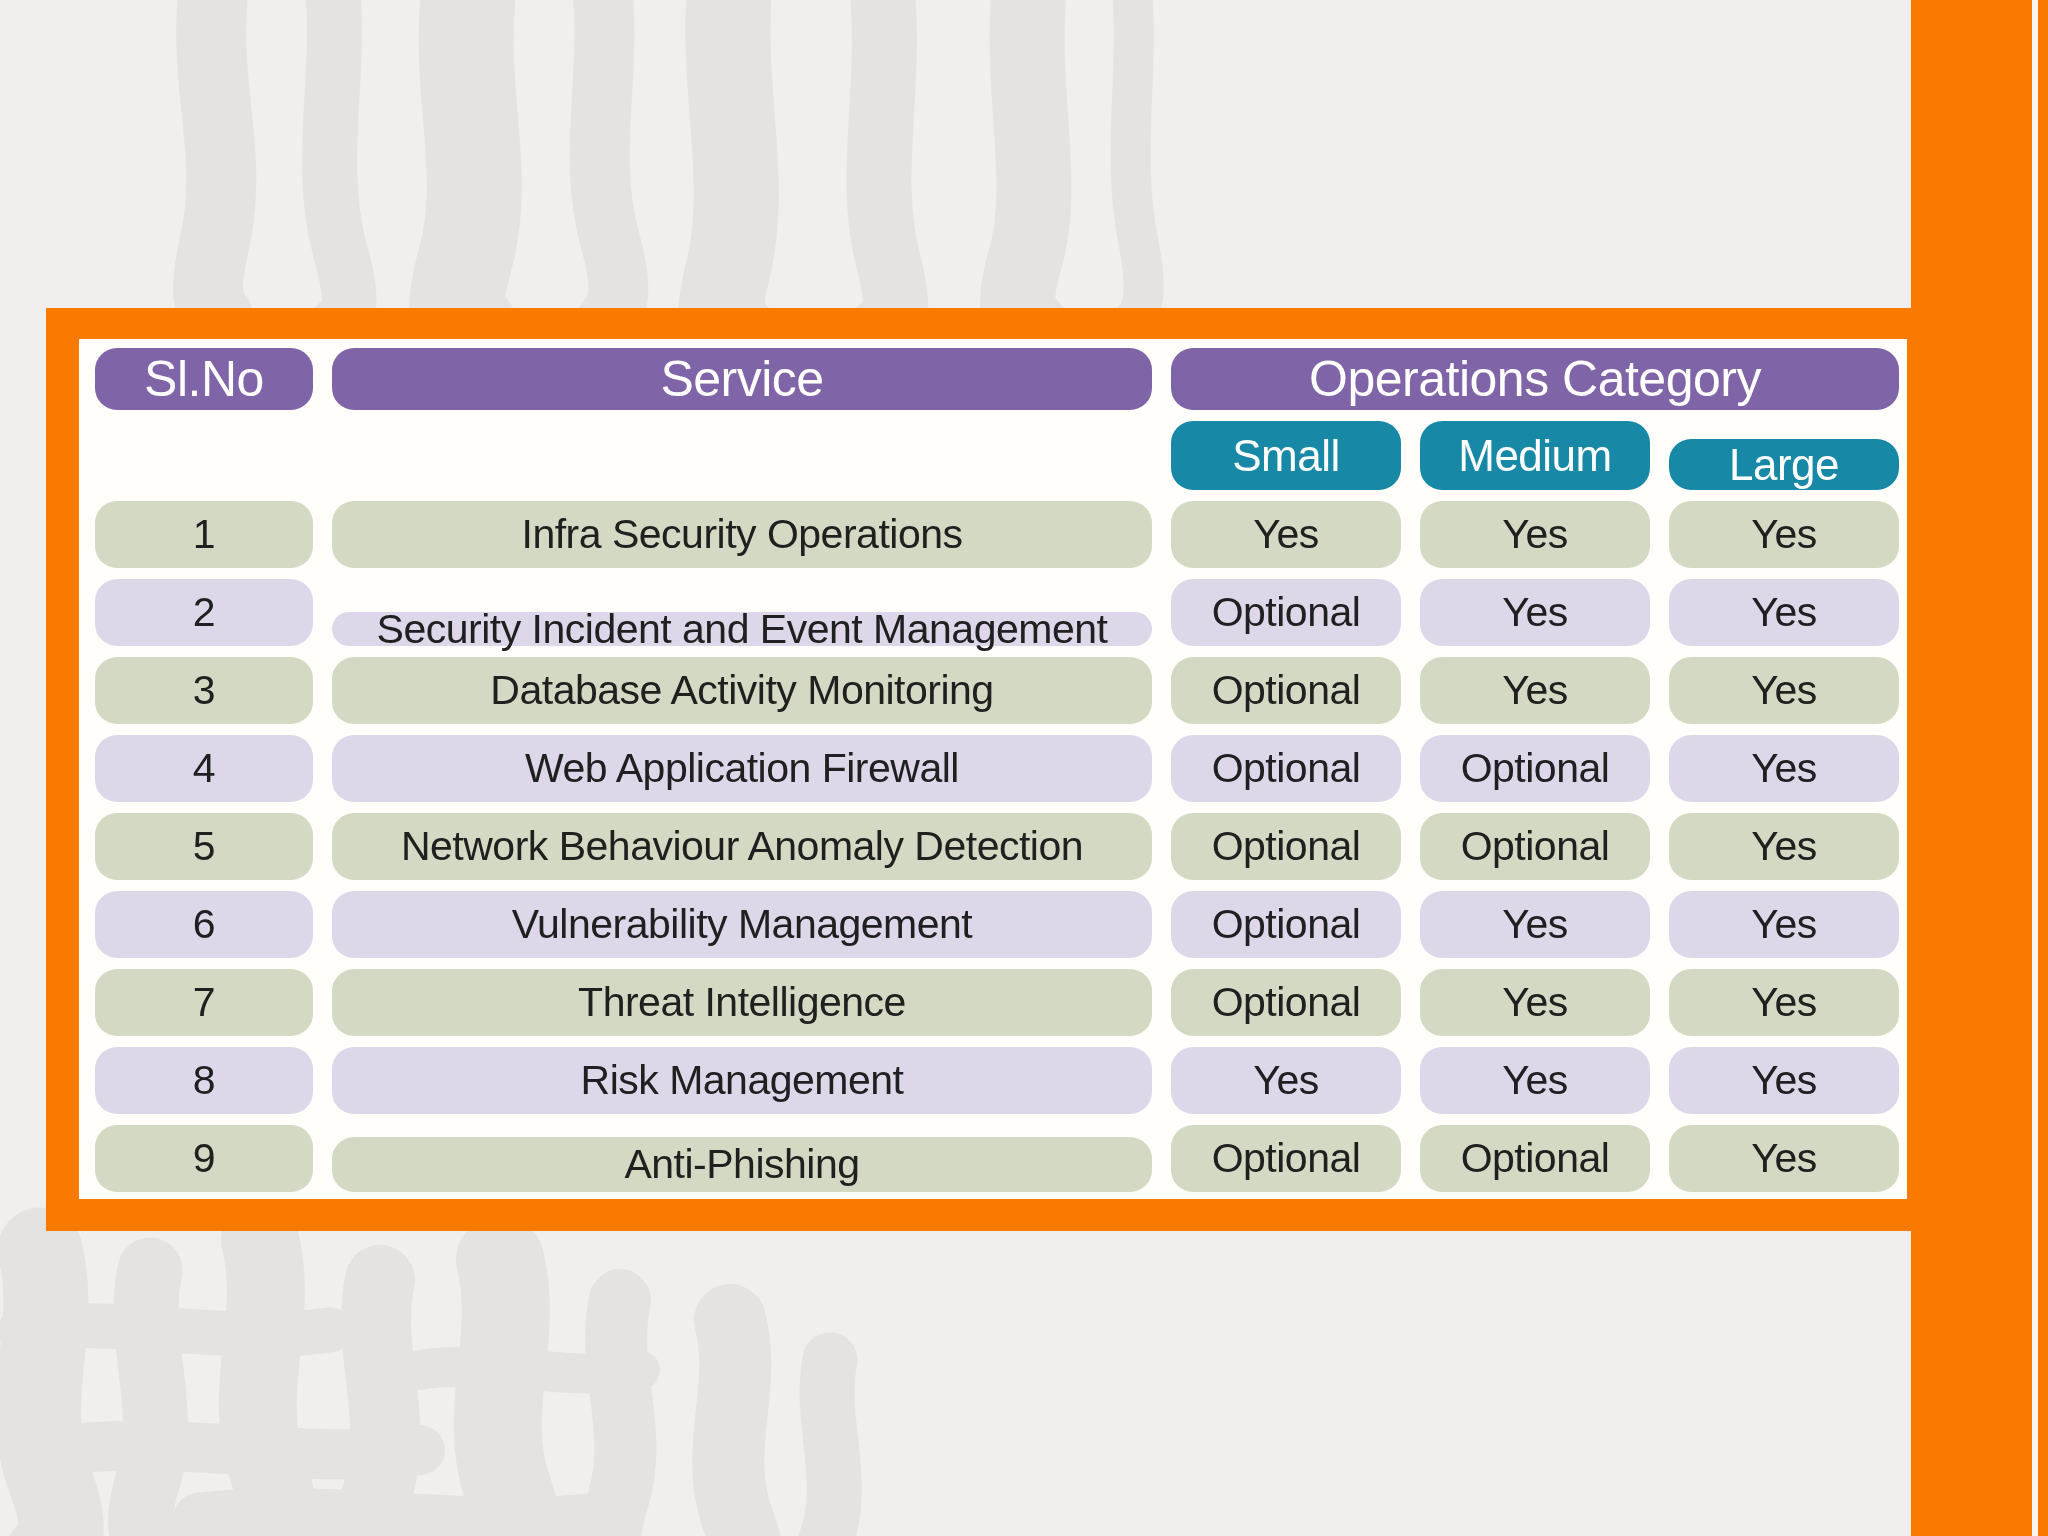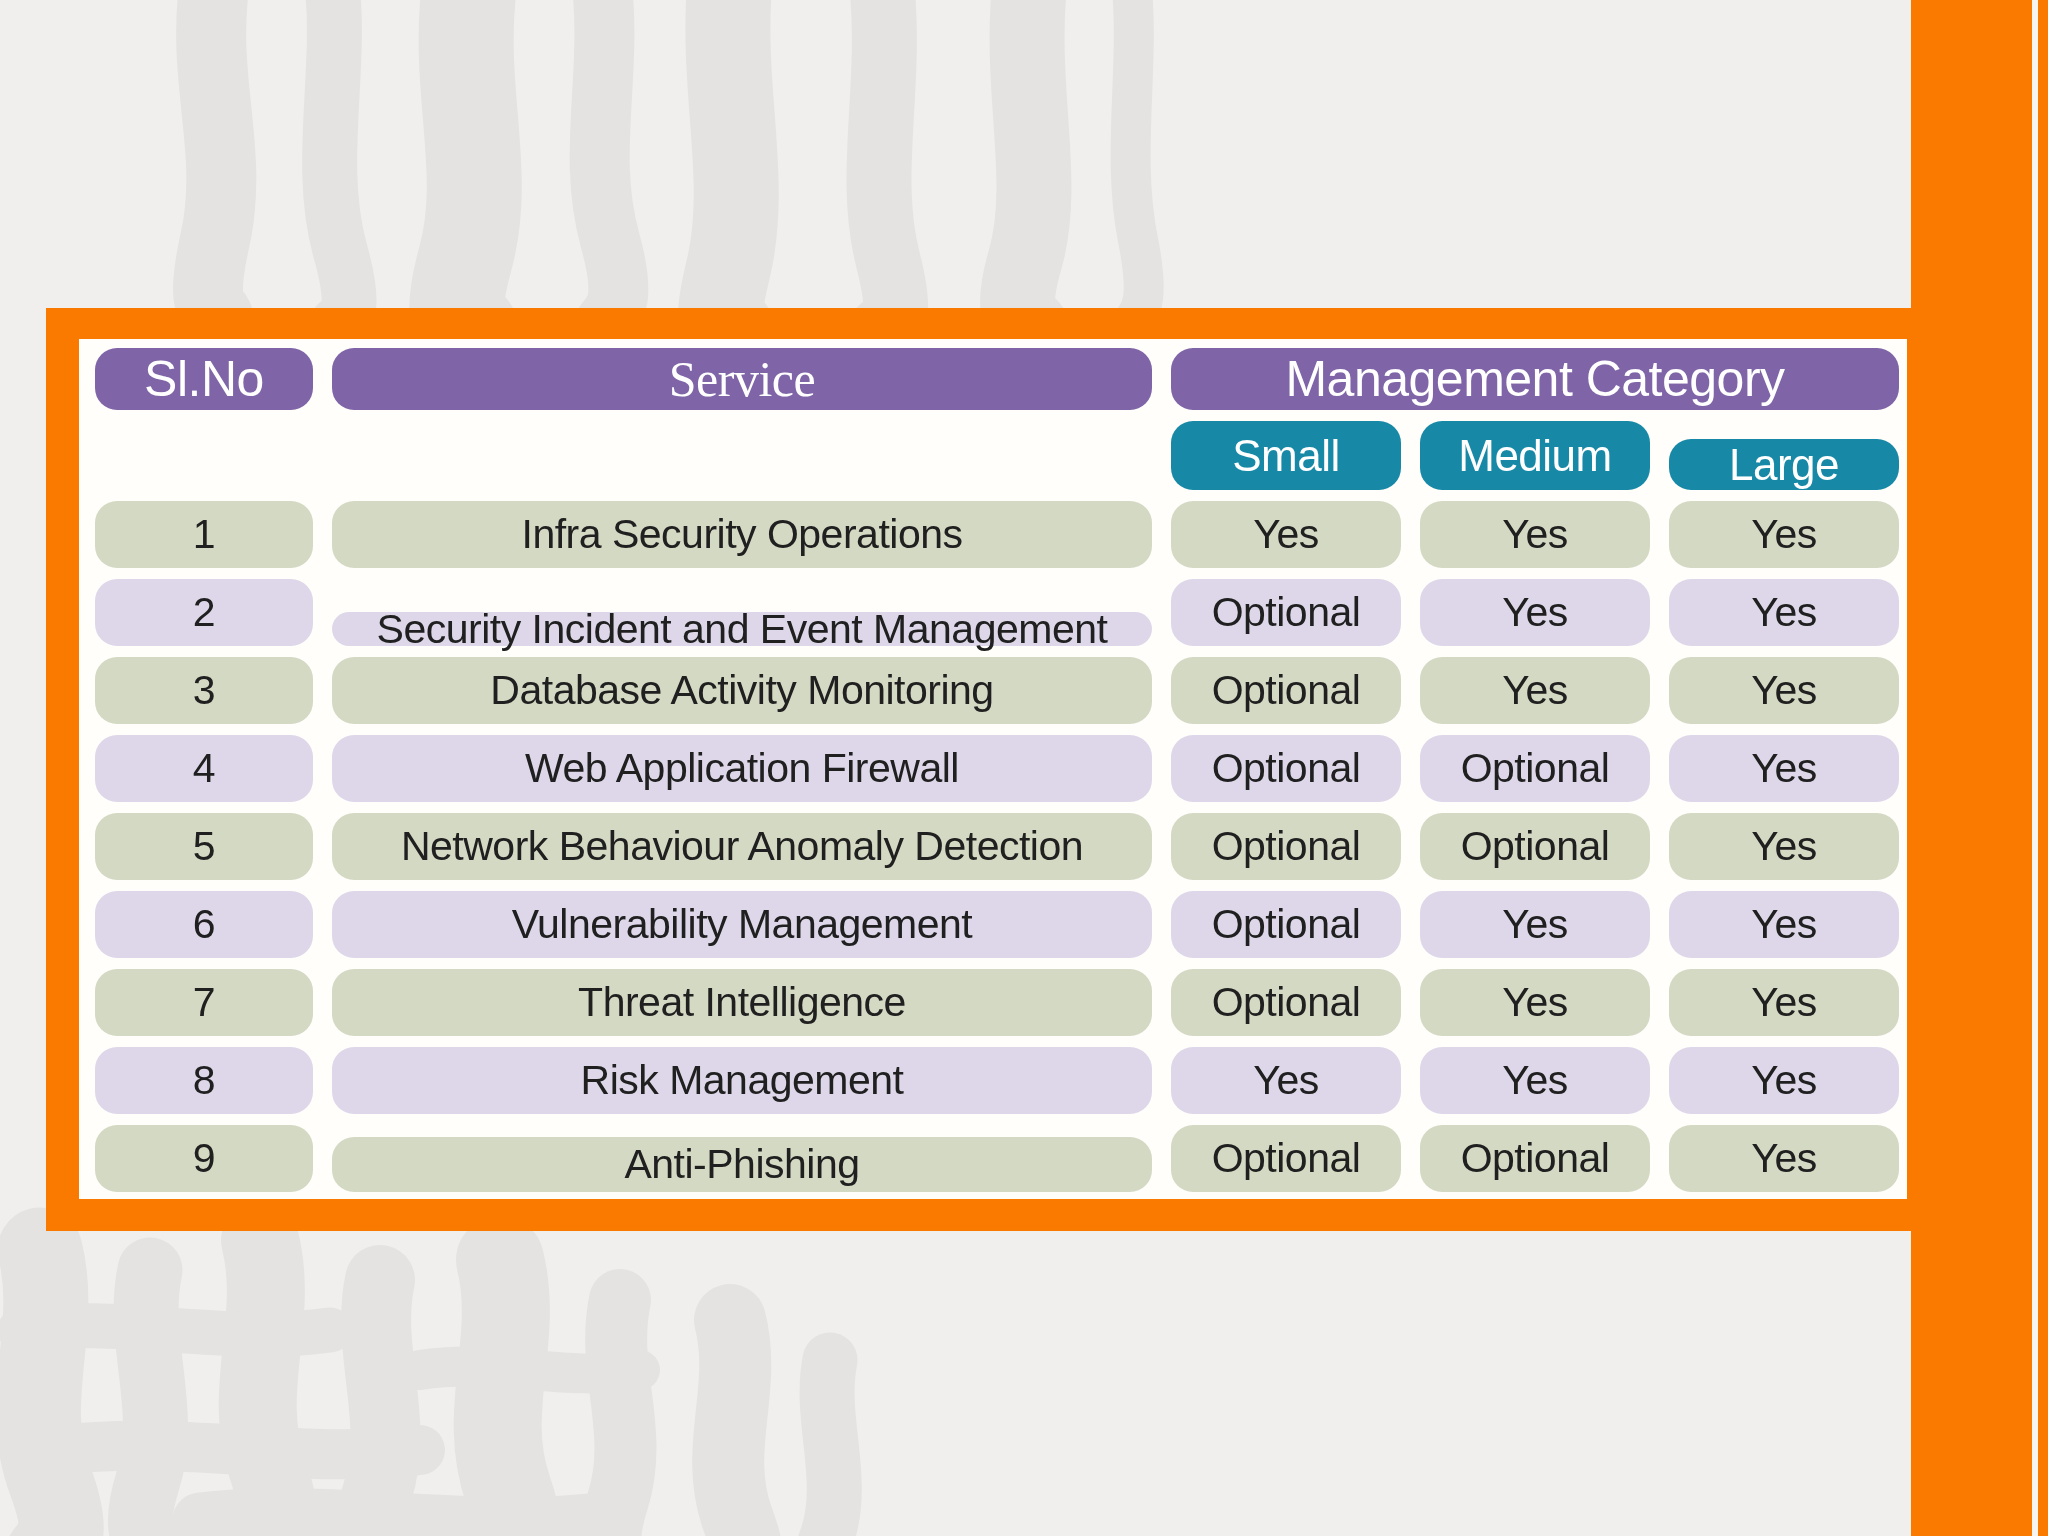--- a/index.html
+++ b/index.html
@@ -32,21 +32,21 @@
     background:var(--header-purple,#7f64a7);color:var(--header-text,#ffffff);
     font-size:50px;grid-row:1;
   }
   .sub{
     background:var(--subheader-teal,#1789a7);color:var(--header-text,#ffffff);
     font-size:44px;grid-row:2;
   }
   .green{background:var(--row-green,#d4d9c3);}
   .lavender{background:var(--row-lavender,#ded7e9);}
   .c1{grid-column:1;}
-  .c2{grid-column:2;font-family:Liberation Serif, serif;}
+  .c2{grid-column:2;}
   .ec{grid-column:3 / 6;}
   .band{
     position:absolute;left:1911px;top:0;width:121px;height:1536px;
     background:var(--accent-orange,#fa7a00);z-index:3;
   }
   .band-strip{
     position:absolute;left:2032px;top:0;width:6px;height:1536px;
     background:#f7f5f2;z-index:3;
   }
   .band-sliver{
@@ -84,21 +84,21 @@
       <path d="M200,1520 C330,1505 460,1535 600,1520" stroke-width="55"></path>
       <path d="M420,1370 C500,1358 560,1382 640,1370" stroke-width="40"></path>
     </g>
   </svg>
 
   <div class="frame"></div>
 
   <div class="table-grid">
     <div class="pill head c1">Sl.No</div>
     <div class="pill head c2">Service</div>
-    <div class="pill head ec">Management Category</div>
+    <div class="pill head ec">Operations Category</div>
 
   <div class="pill sub" style="grid-area: 2 / 3;">Small</div>
       <div class="pill sub" style="grid-area: 2 / 4;">Medium</div>
       <div class="pill sub" style="grid-area: 2 / 5; margin-top: 18px;">Large</div>
       <div class="pill green" style="grid-area: 3 / 1;">1</div>
       <div class="pill green" style="grid-area: 3 / 2;">Infra Security Operations</div>
       <div class="pill green" style="grid-area: 3 / 3;">Yes</div>
       <div class="pill green" style="grid-area: 3 / 4;">Yes</div>
       <div class="pill green" style="grid-area: 3 / 5;">Yes</div>
       <div class="pill lavender" style="grid-area: 4 / 1;">2</div>

